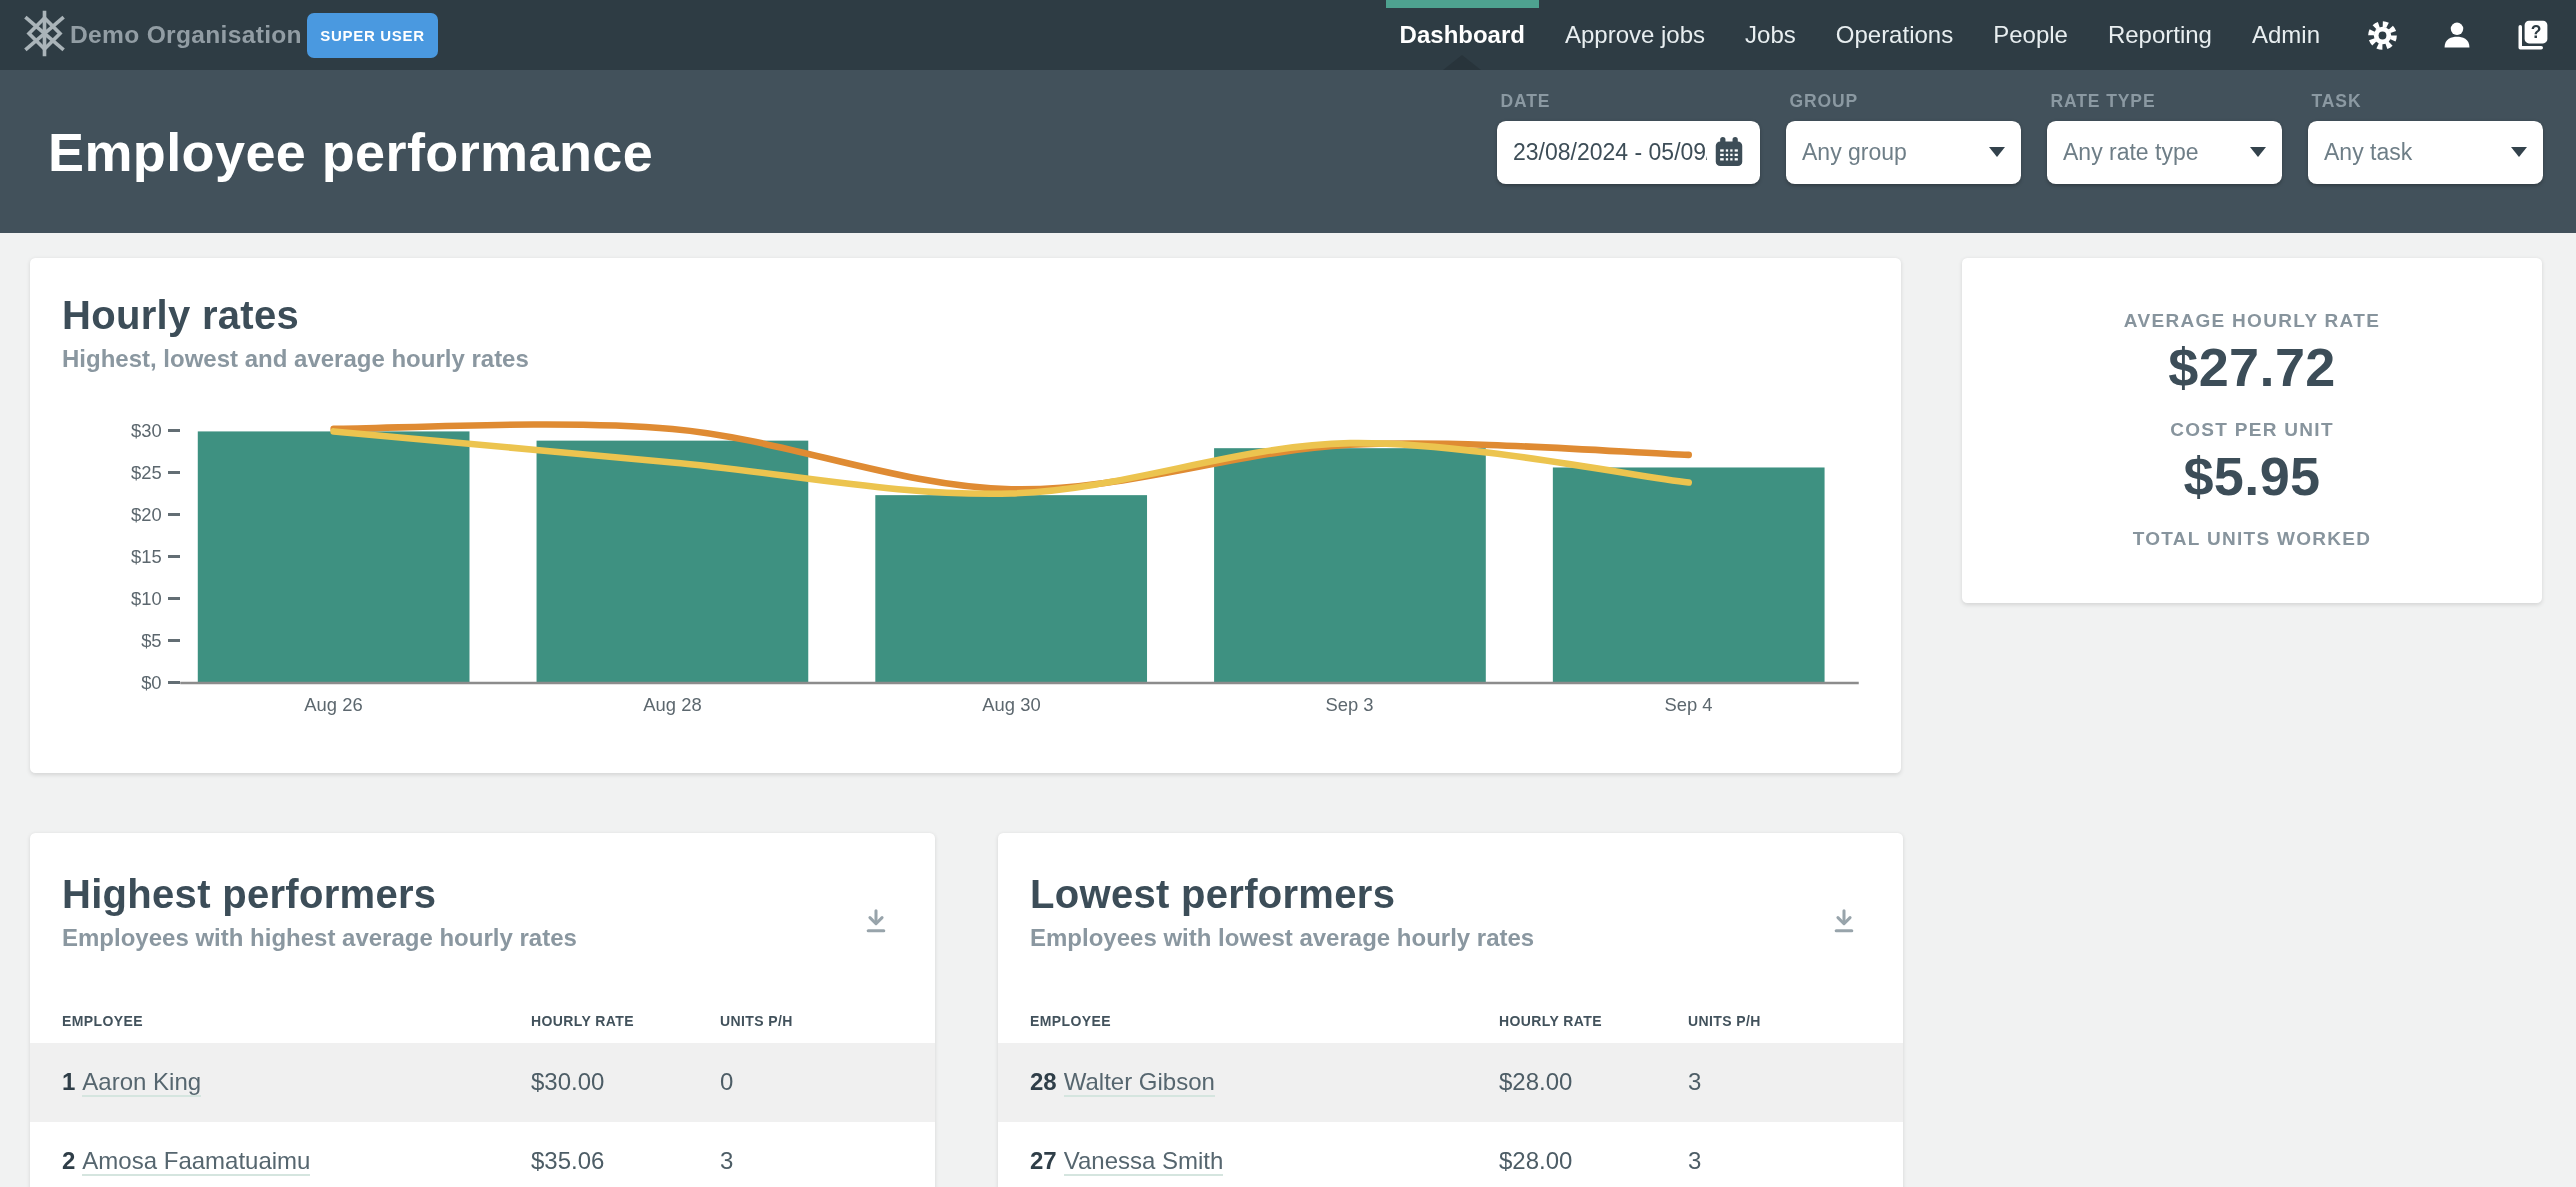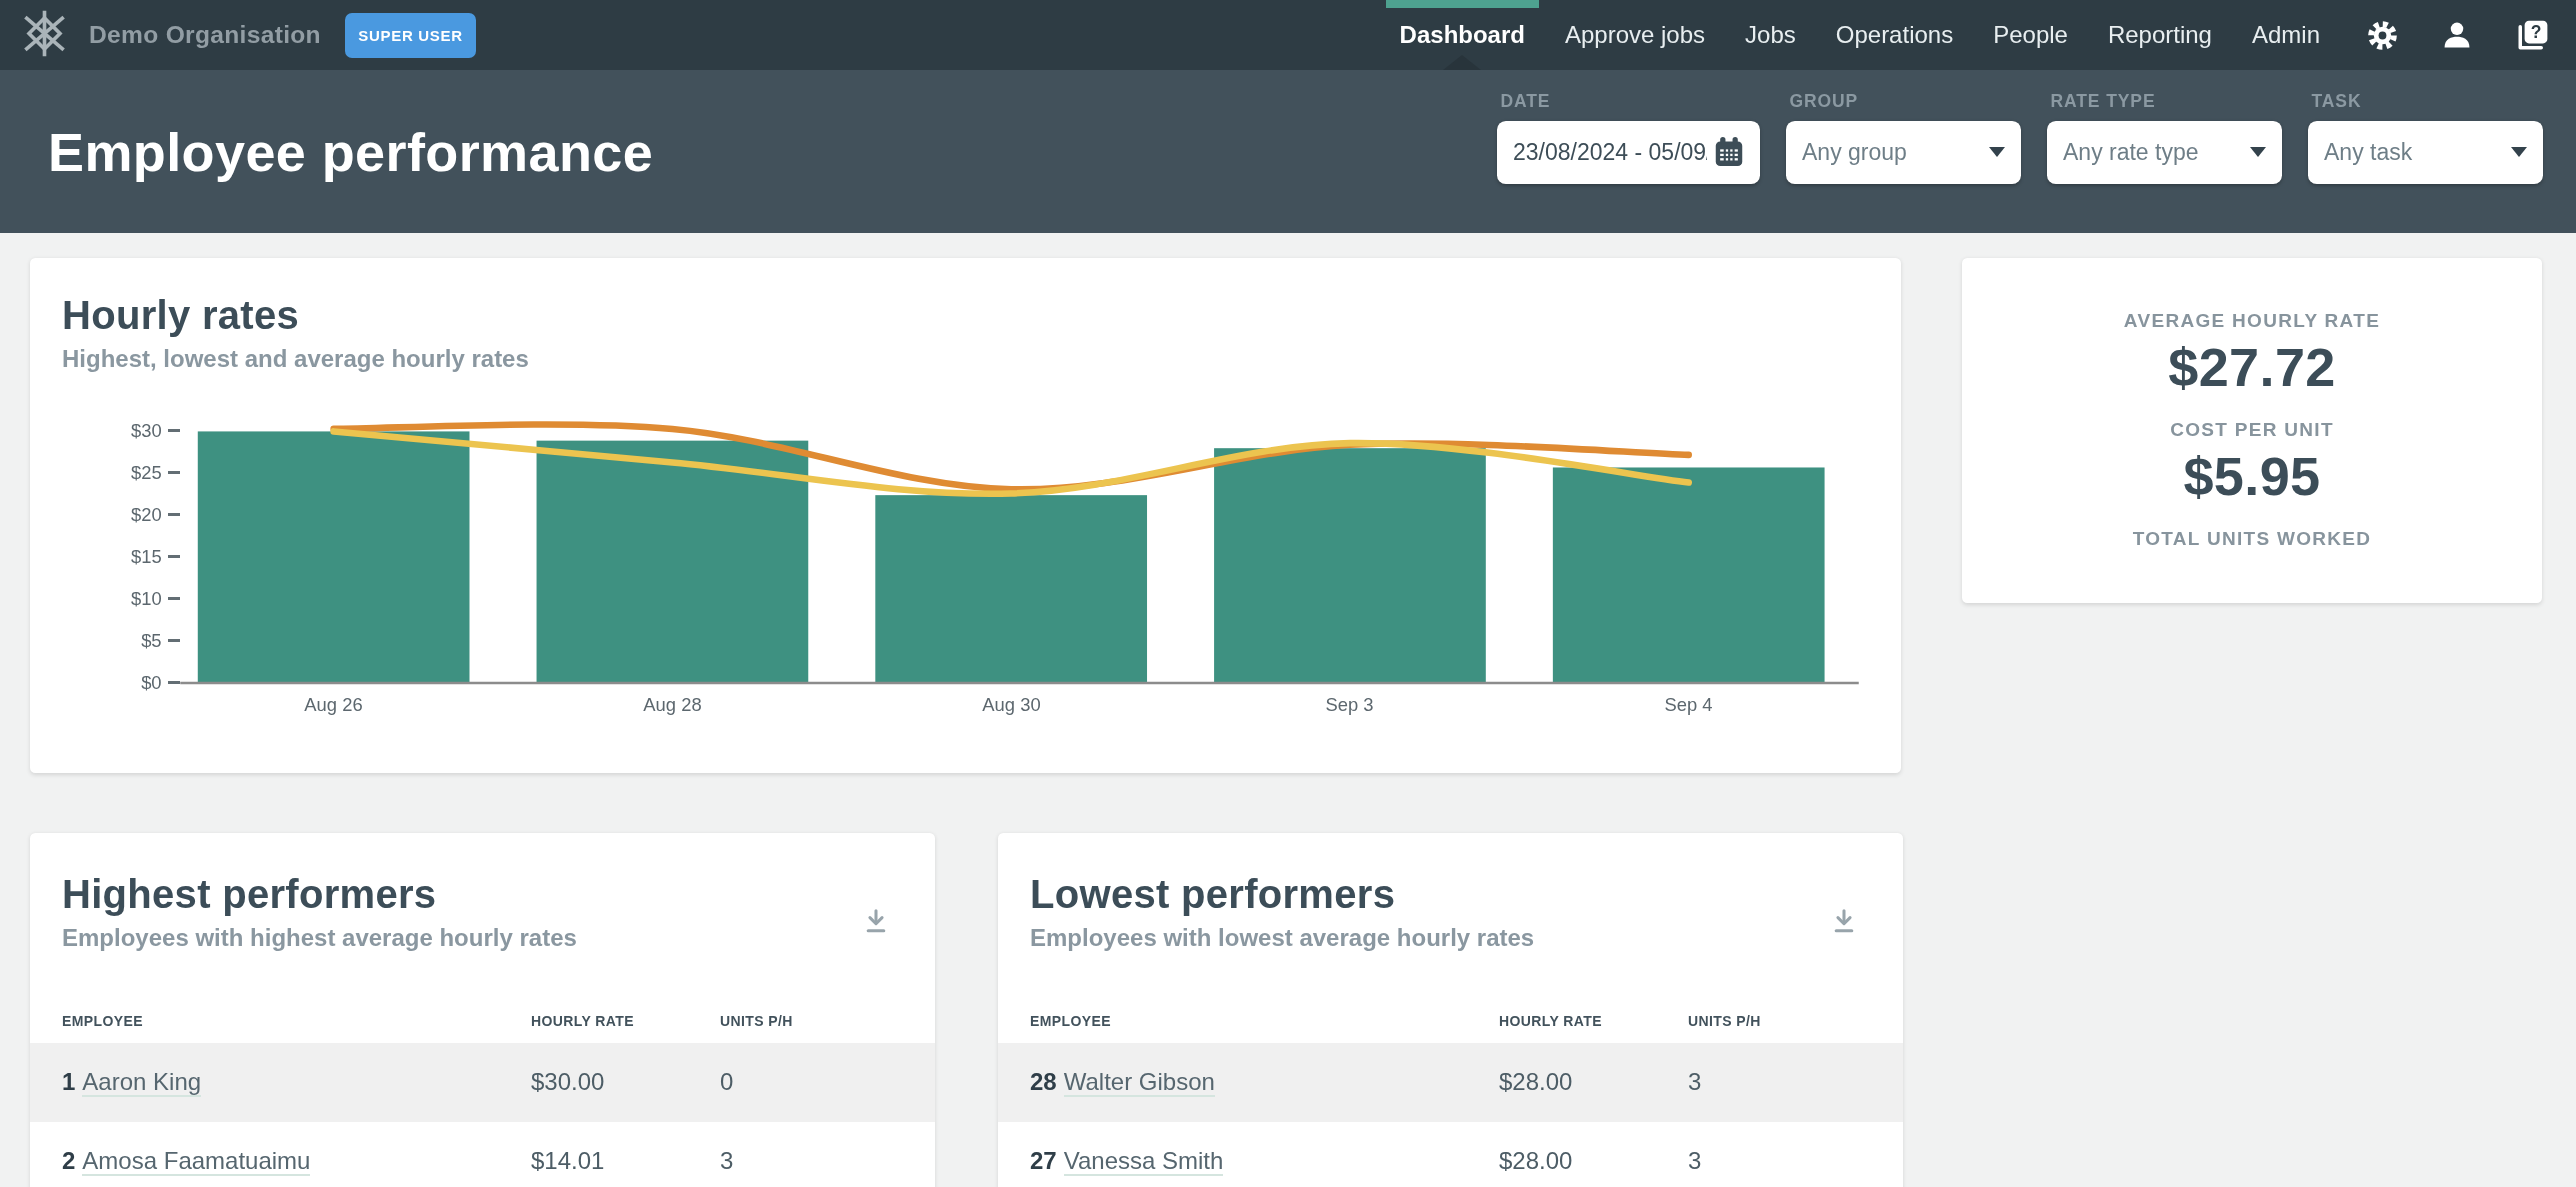--- a/index.html
+++ b/index.html
@@ -7,21 +7,21 @@
   body {
     font-family:"Liberation Sans","DejaVu Sans",sans-serif;
     background:#f1f2f2; color:#3d4e59;
   }
 
   
   .topnav {
     height:70px; background:#2e3c44; display:flex; align-items:center;
     padding:0 26px 0 19px; position:relative;
   }
-  .brand { display:flex; align-items:center; gap:19px; }
+  .brand { display:flex; align-items:center; }
   .brand-name { color:#929da4; font-size:24.6px; font-weight:700; letter-spacing:0.3px; }
   .badge {
     background:#4a99e0; color:#fff; font-size:15px; font-weight:700;
     letter-spacing:0.7px; padding:14px 13px; border-radius:7px; margin-left:5.3px;
   }
   .nav-links { margin-left:auto; display:flex; align-items:center; height:100%; gap:40px; }
   .nav-item {
     color:#e8eef0; font-size:24px; text-decoration:none; height:100%;
     display:flex; align-items:center; position:relative; cursor:pointer;
   }
@@ -309,21 +309,21 @@
           <div>HOURLY RATE</div>
           <div>UNITS P/H</div>
         </div>
         <div class="tr datarow odd">
           <div><span class="rank">1</span><a class="emp-link">Aaron King</a></div>
           <div>$30.00</div>
           <div>0</div>
         </div>
         <div class="tr datarow">
           <div><span class="rank">2</span><a class="emp-link">Amosa Faamatuaimu</a></div>
-          <div>$14.01</div>
+          <div>$35.06</div>
           <div>3</div>
         </div>
 
       </div>
     </section>
 
     <section class="card table-card">
       <div class="card-head">
         <h2>Lowest performers</h2>
         <div class="subtitle">Employees with lowest average hourly rates</div>

